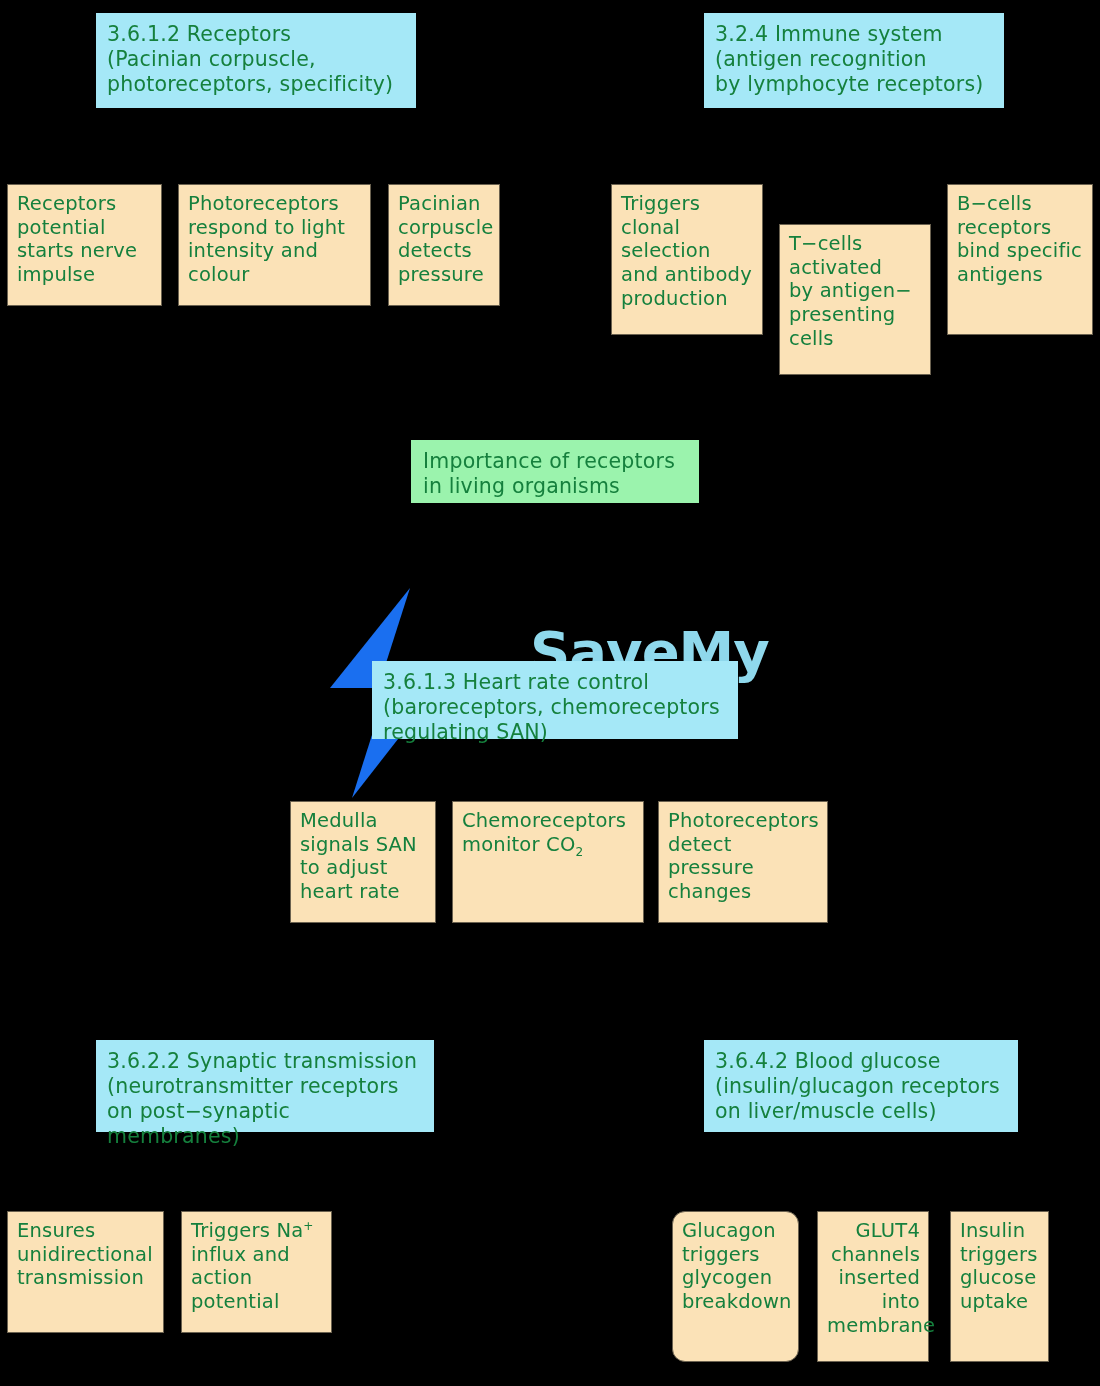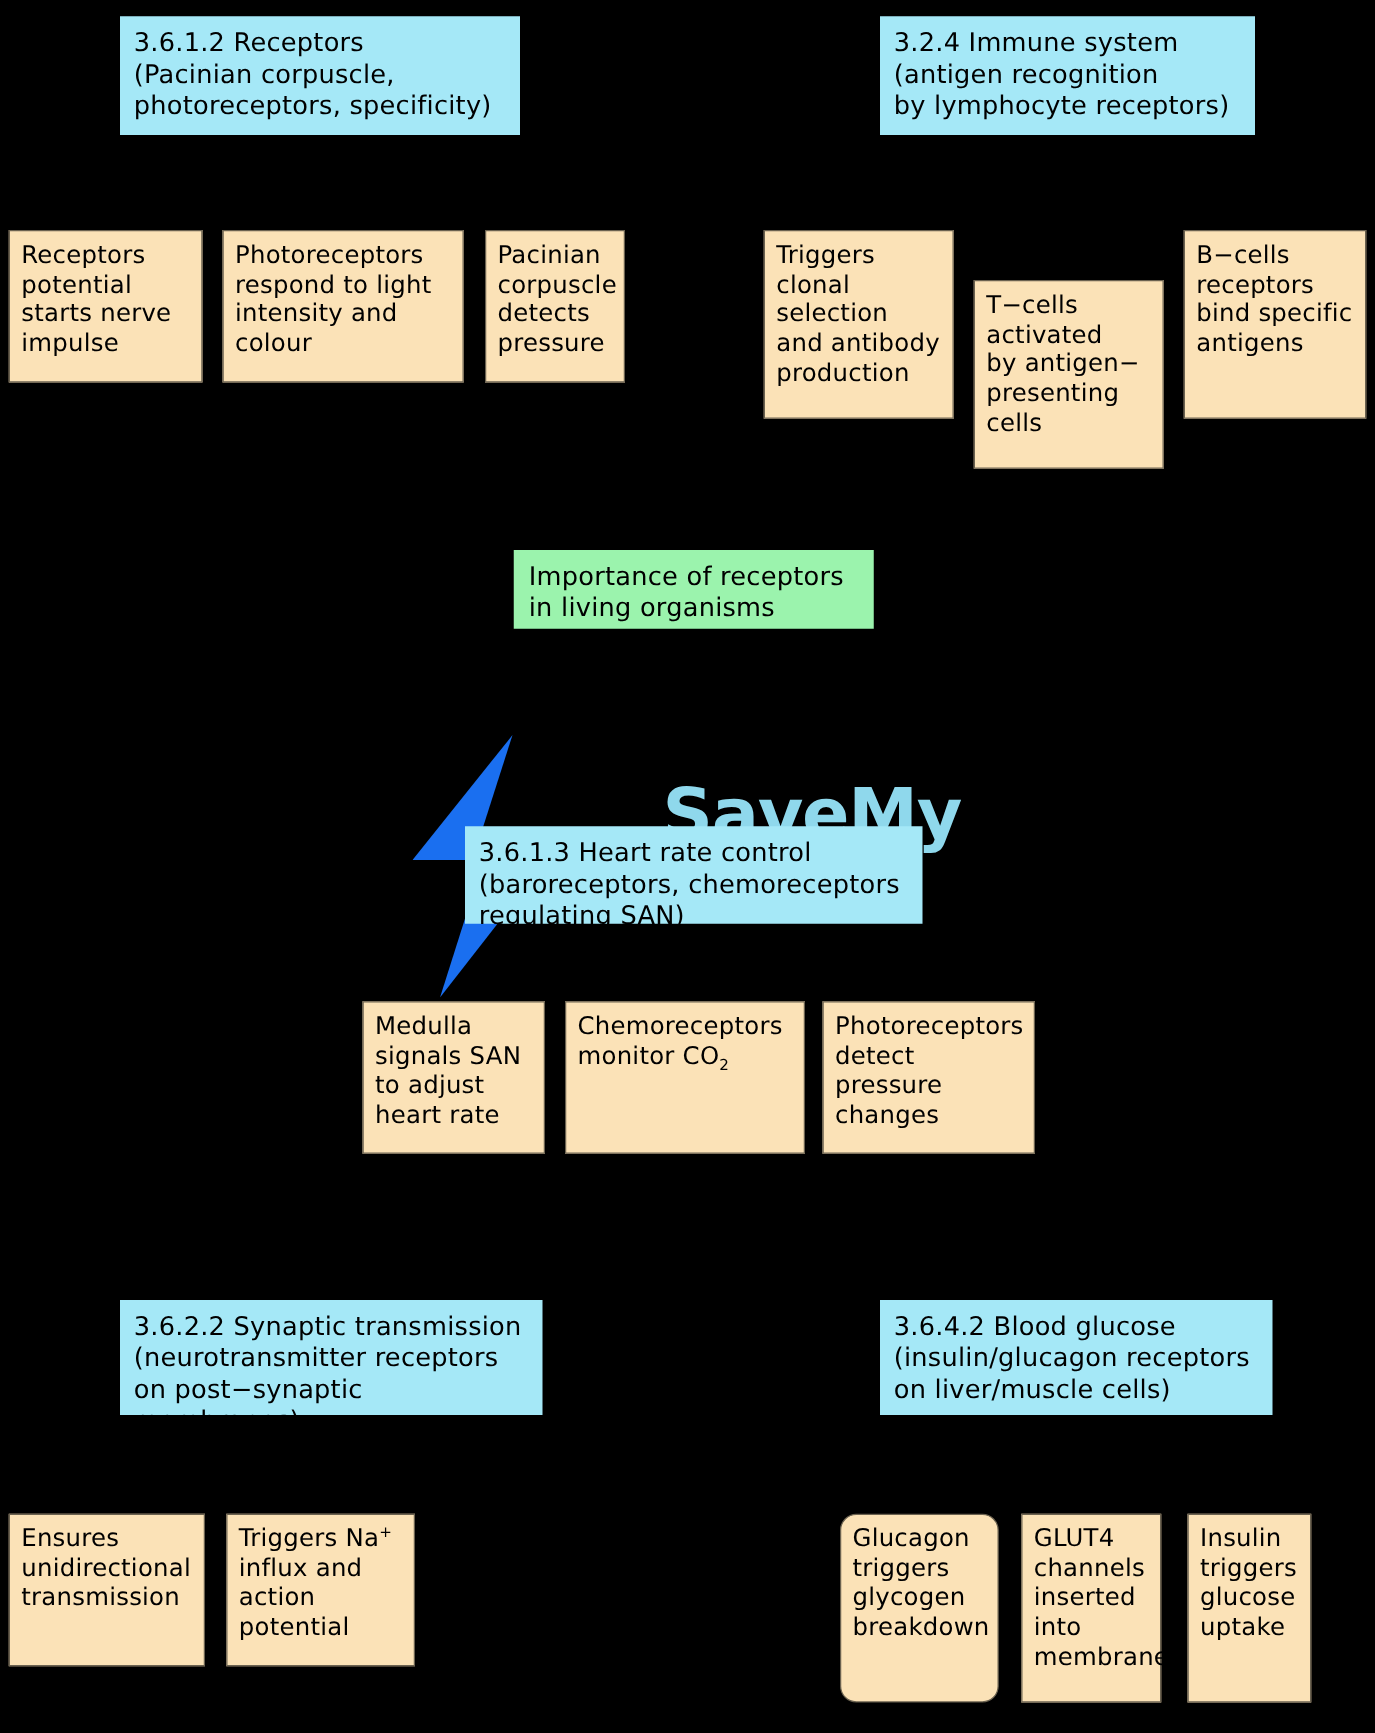--- a/index.html
+++ b/index.html
@@ -21,21 +21,21 @@
     width: 1100px;
     height: 1386px;
   }
 
   .node {
     position: absolute;
     box-sizing: border-box;
     line-height: 1.215;
     white-space: pre-line;
     letter-spacing: 0.2px;
-    color: #000000;
+    color: #15803d;
     z-index: 3;
   }
 
   .topic {
     background: #A5E8F7;
     font-size: 20.5px;
     padding: 9px 10px 10px 11px;
   }
 
   .detail {
@@ -176,21 +176,21 @@
 
   <div class="node topic" style="left:704px; top:1040px; width:314px; height:92px;">3.6.4.2 Blood glucose
 (insulin/glucagon receptors
 on liver/muscle cells)</div>
 
   <div class="node detail" style="left:672px; top:1211px; width:127px; height:151px;border-radius:13px;">Glucagon
 triggers
 glycogen
 breakdown</div>
 
-  <div class="node detail" style="left:817px; top:1211px; width:112px; height:151px;">GLUT4
+  <div class="node detail" style="left:817px; top:1211px; width:112px; height:151px;text-align:right;">GLUT4
 channels
 inserted
 into
 membrane</div>
 
   <div class="node detail" style="left:950px; top:1211px; width:99px; height:151px;">Insulin
 triggers
 glucose
 uptake</div>
 

